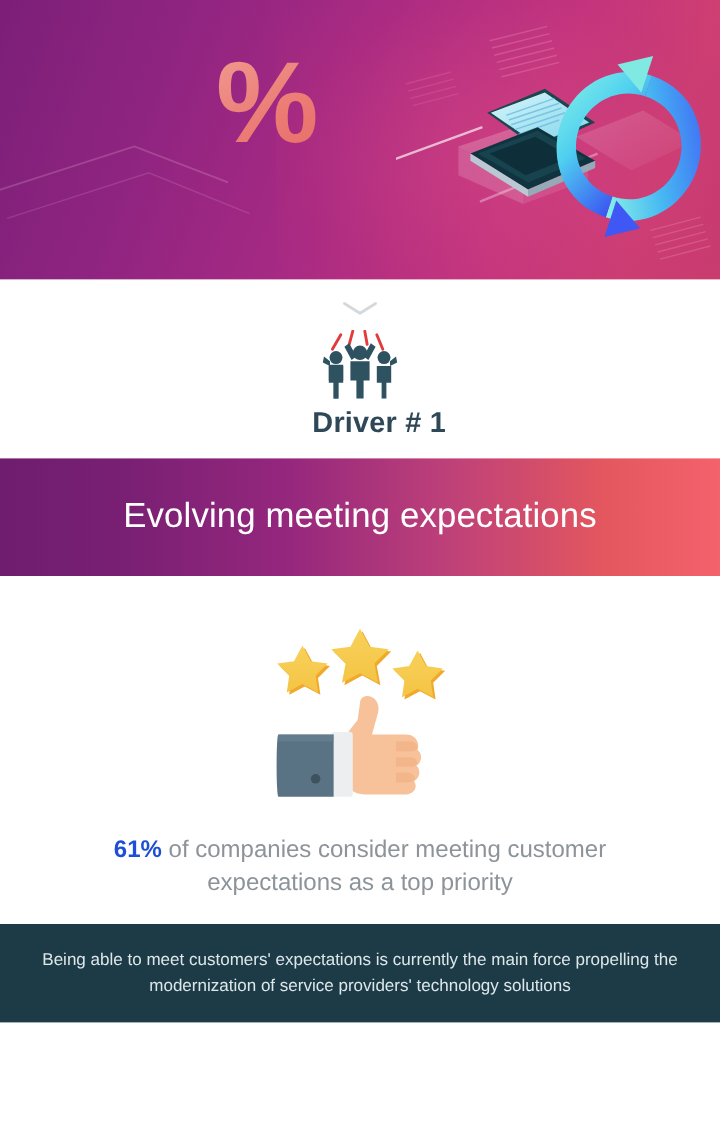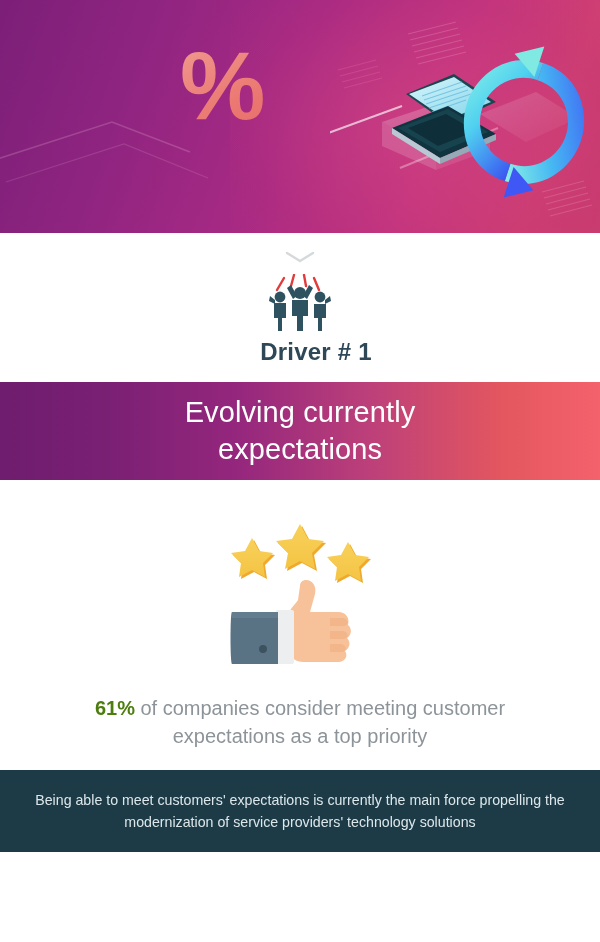--- a/index.html
+++ b/index.html
@@ -133,21 +133,21 @@
   .rating { margin-top: 38px; display: block; margin-left: auto; margin-right: auto; }
   .stat-line {
     margin: 28px auto 0;
     width: 480px;
     font-size: 20px;
     line-height: 1.42;
     color: #8d9499;
     text-align: center;
   }
   .stat-line .pct-strong {
-    color: #4d7c0f;
+    color: #1d4ed8;
     font-weight: 700;
   }
 
   
   .footer {
     position: absolute;
     left: 0; top: 770px;
     width: 600px; height: 82px;
     background: #1c3b47;
     display: flex;
@@ -288,21 +288,21 @@
       <circle cx="63" cy="23" r="5.4"></circle>
       <path d="M73 22 L68 26 L68 30 L74 27 Z"></path>
       <path d="M57 30 h12 v14 l-4 0 v13 h-4 v-13 l-4 0 Z"></path>
     </g>
   </svg>
 
   <div class="driver-label">Driver # 1</div>
 </section>
 
 <section class="banner">
-  <h1 class="banner-title">Evolving currently expectations</h1>
+  <h1 class="banner-title">Evolving meeting expectations</h1>
 </section>
 
 <section class="stats">
   <svg class="rating" width="160" height="148" viewBox="0 0 160 148">
     <defs>
       <linearGradient id="starG" x1="0" y1="0" x2="0" y2="1">
         <stop offset="0%" stop-color="#f8d15a"></stop>
           <stop offset="100%" stop-color="#f4c444"></stop>
       </linearGradient>
     </defs>

